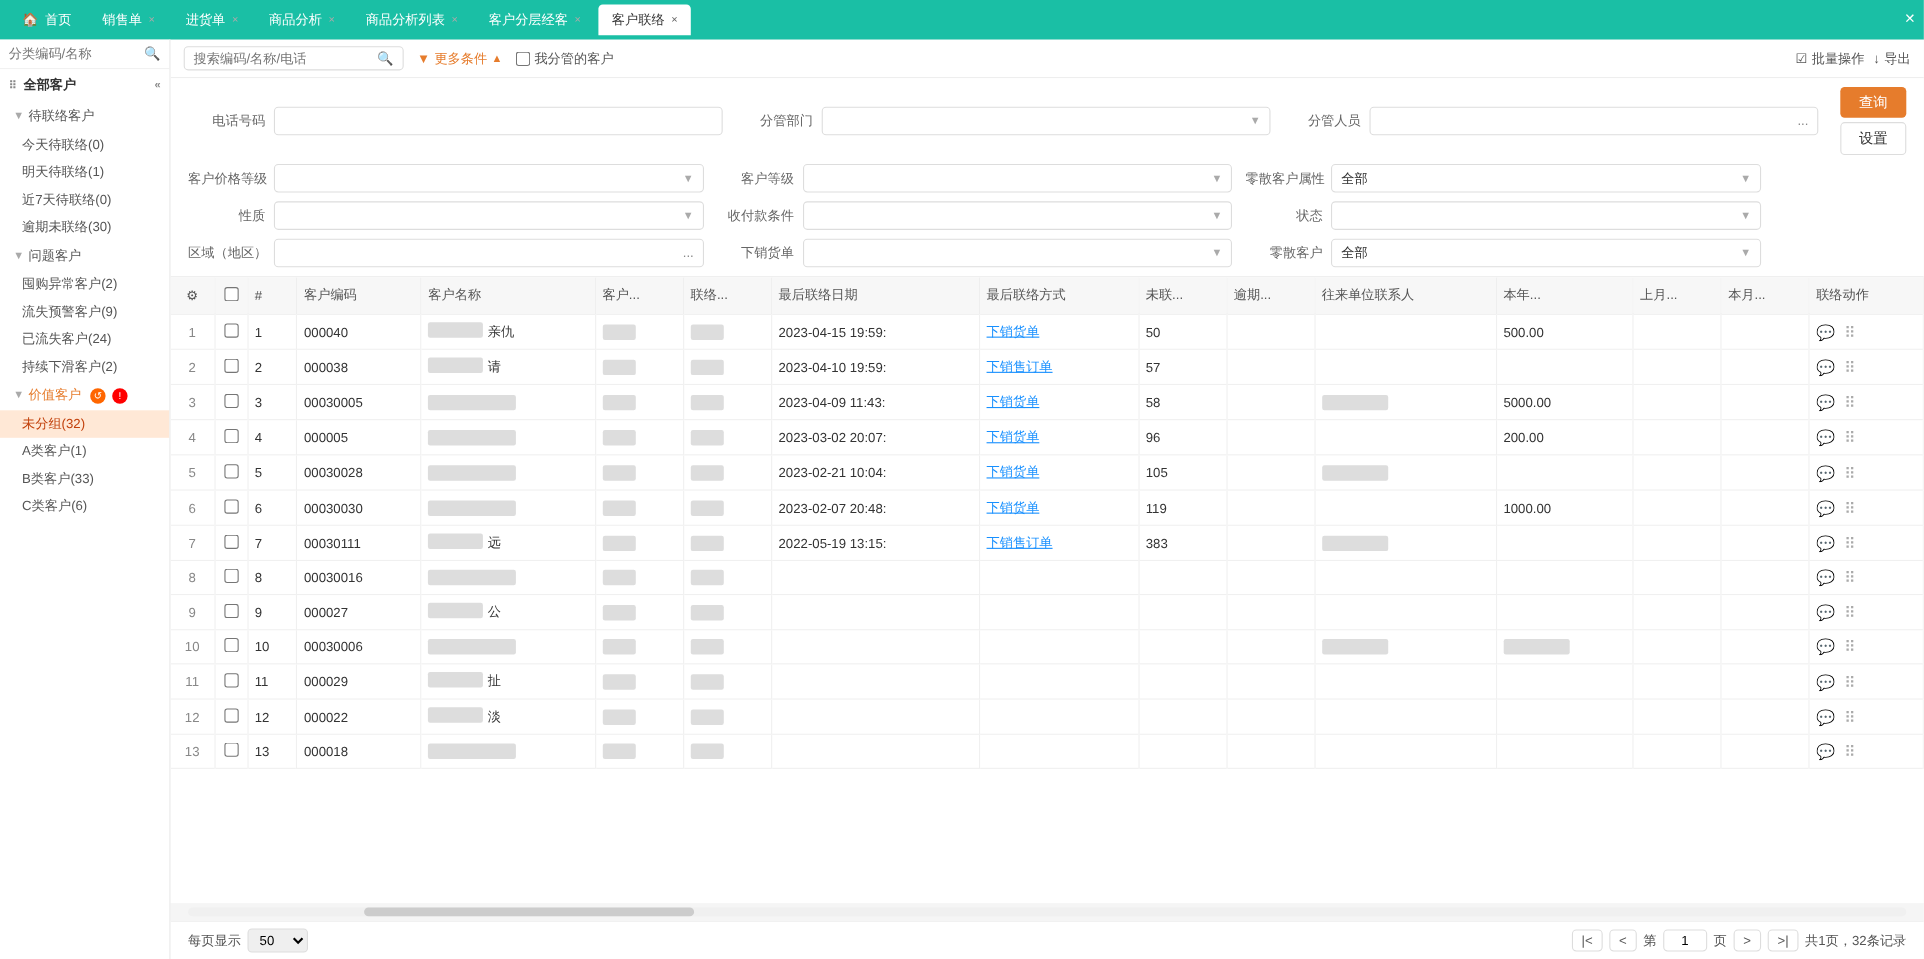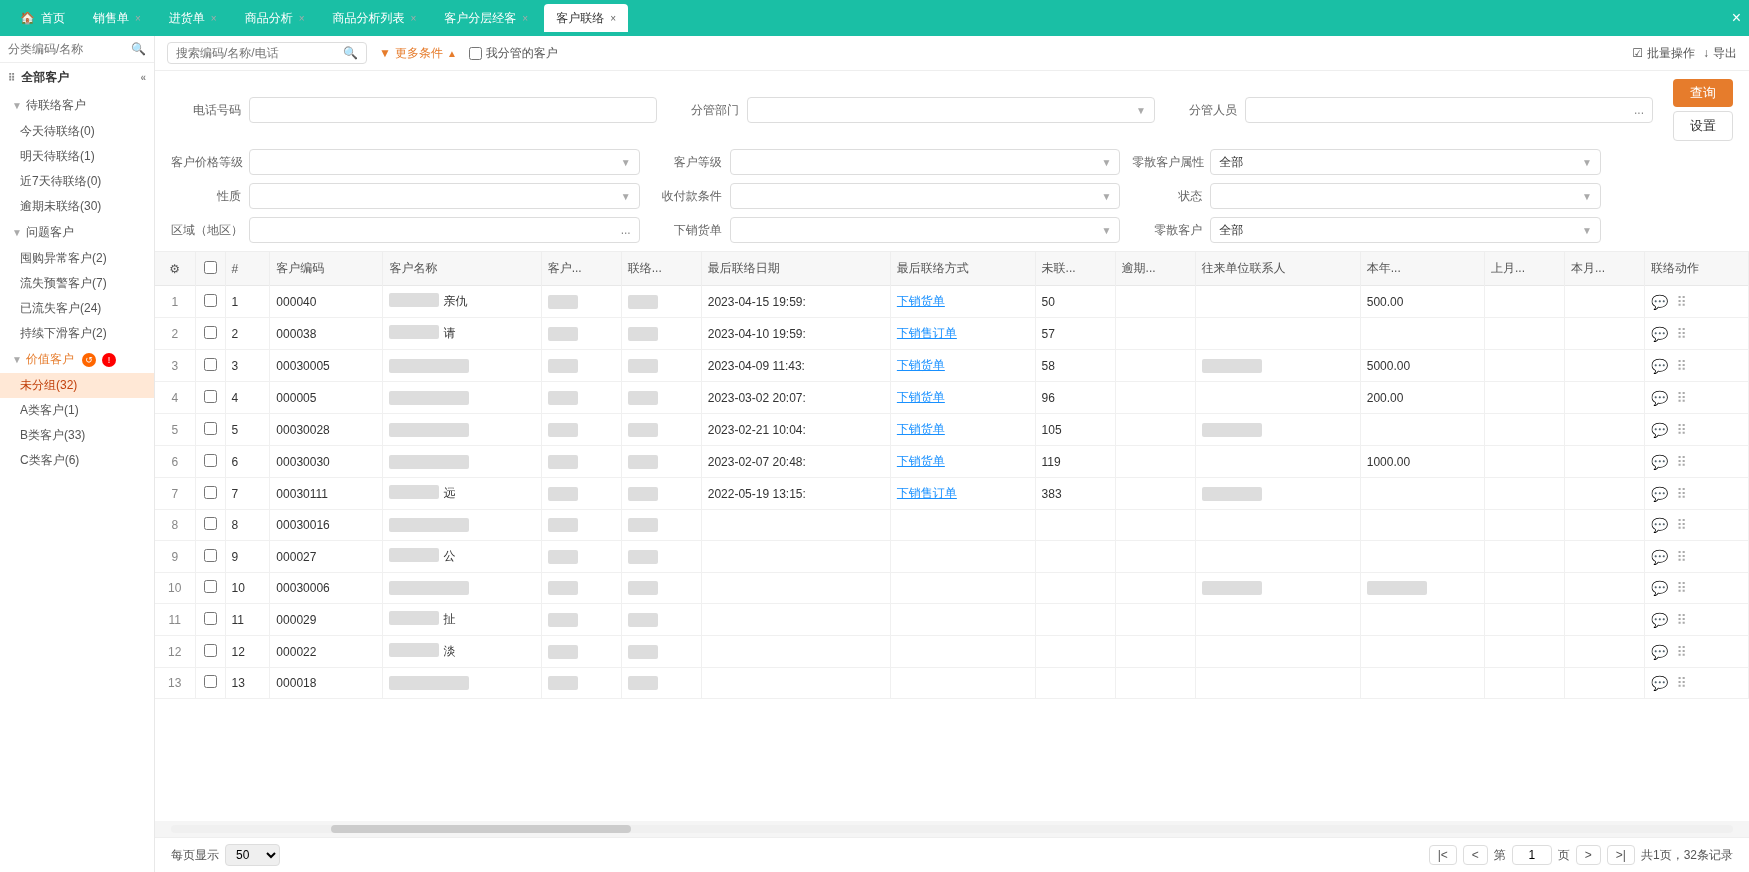--- a/index.html
+++ b/index.html
@@ -404,21 +404,21 @@
     </div>
 
     <div class="sidebar-group-label">
       <span class="arrow">▼</span>
       <span>问题客户</span>
     </div>
     <div class="sidebar-item">
       <span>囤购异常客户(2)</span>
     </div>
     <div class="sidebar-item">
-      <span>流失预警客户(7)</span>
+      <span>流失预警客户(9)</span>
     </div>
     <div class="sidebar-item">
       <span>已流失客户(24)</span>
     </div>
     <div class="sidebar-item">
       <span>持续下滑客户(2)</span>
     </div>
 
     <div class="sidebar-group-label active-group" style="color:#e67c2c;">
       <span class="arrow">▼</span>

